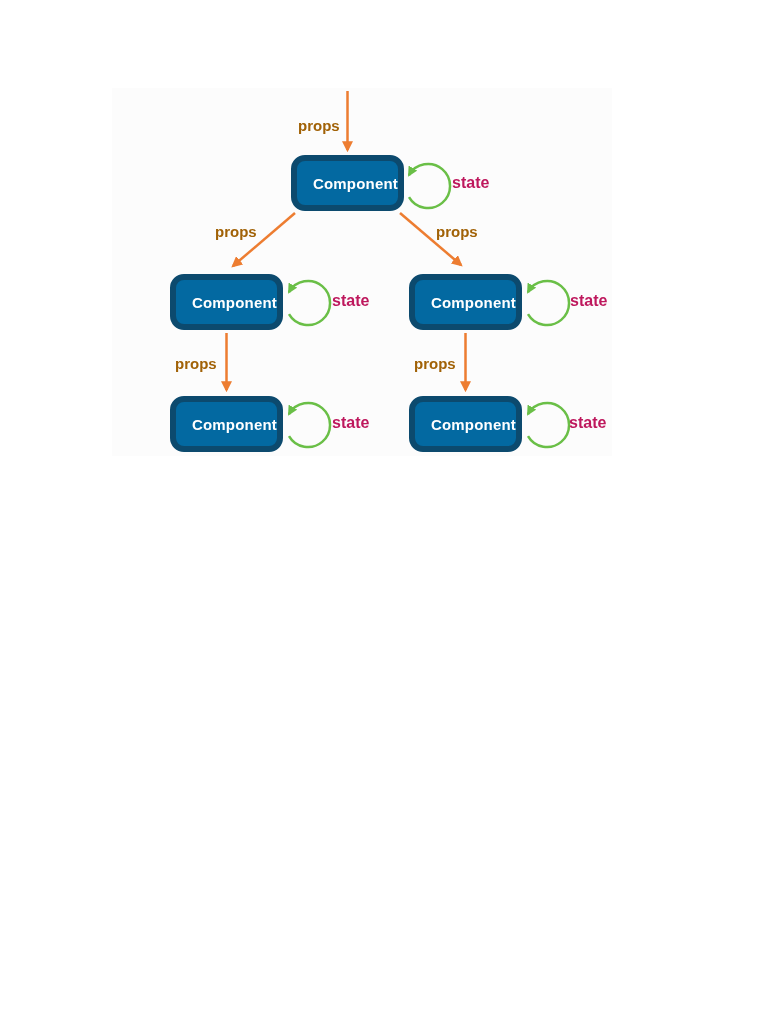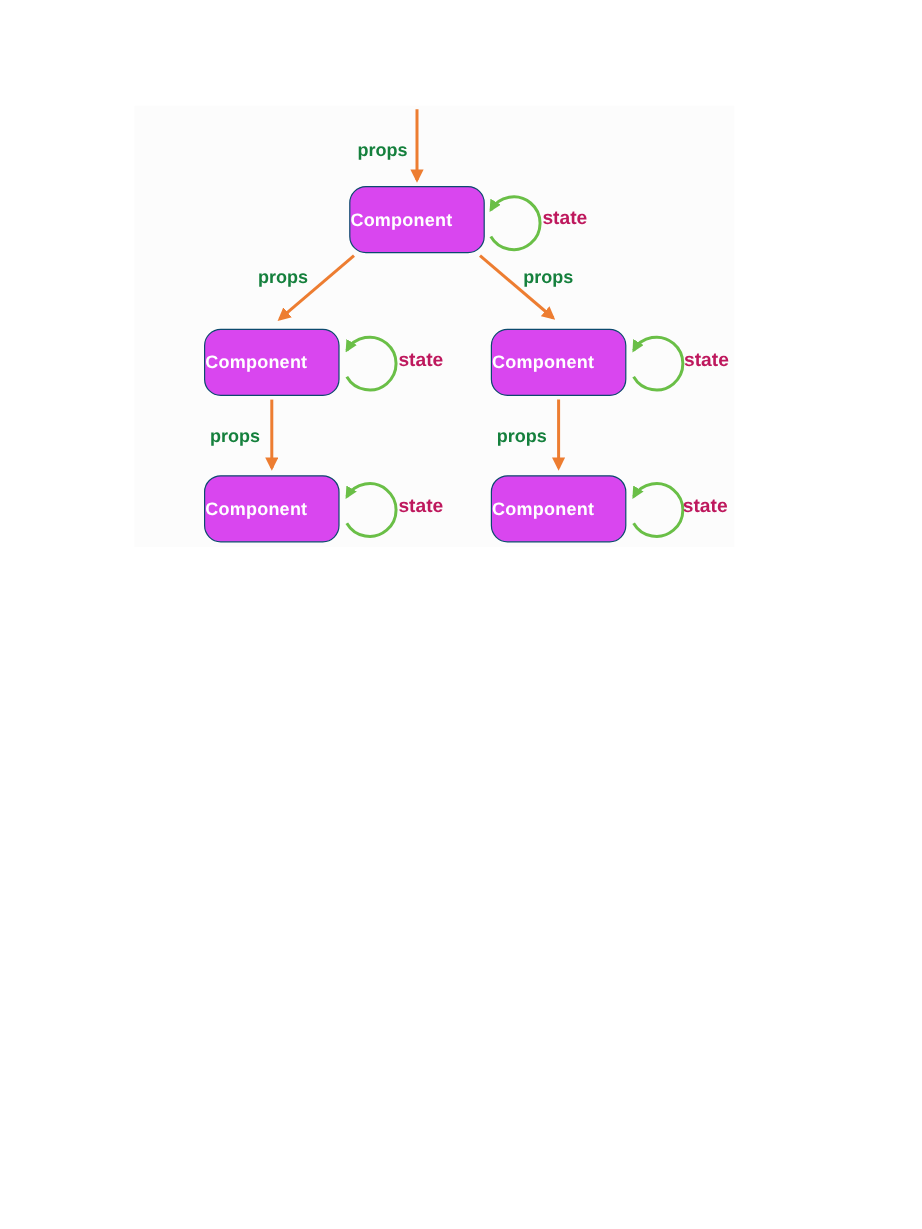--- a/index.html
+++ b/index.html
@@ -27,37 +27,37 @@
     position: absolute;
     left: 0;
     top: 0;
     width: 500px;
     height: 368px;
   }
   .node {
     position: absolute;
     width: 113px;
     height: 56px;
-    background: #d946ef;
-    border: 1px solid #0c4a6e;
+    background: #0369a1;
+    border: 6px solid #0c4a6e;
     border-radius: 14px;
     box-sizing: border-box;
     display: flex;
     align-items: center;
-    justify-content: flex-start;
+    justify-content: flex-end;
   }
   .node-label {
     color: #ffffff;
     font-size: 15px;
     font-weight: 600;
     letter-spacing: 0.2px;
   }
   .edge-label {
     position: absolute;
-    color: #15803d;
+    color: #a16207;
     font-size: 15px;
     font-weight: 700;
     white-space: nowrap;
   }
   .loop-label {
     position: absolute;
     color: #be185d;
     font-size: 16px;
     font-weight: 600;
     white-space: nowrap;

